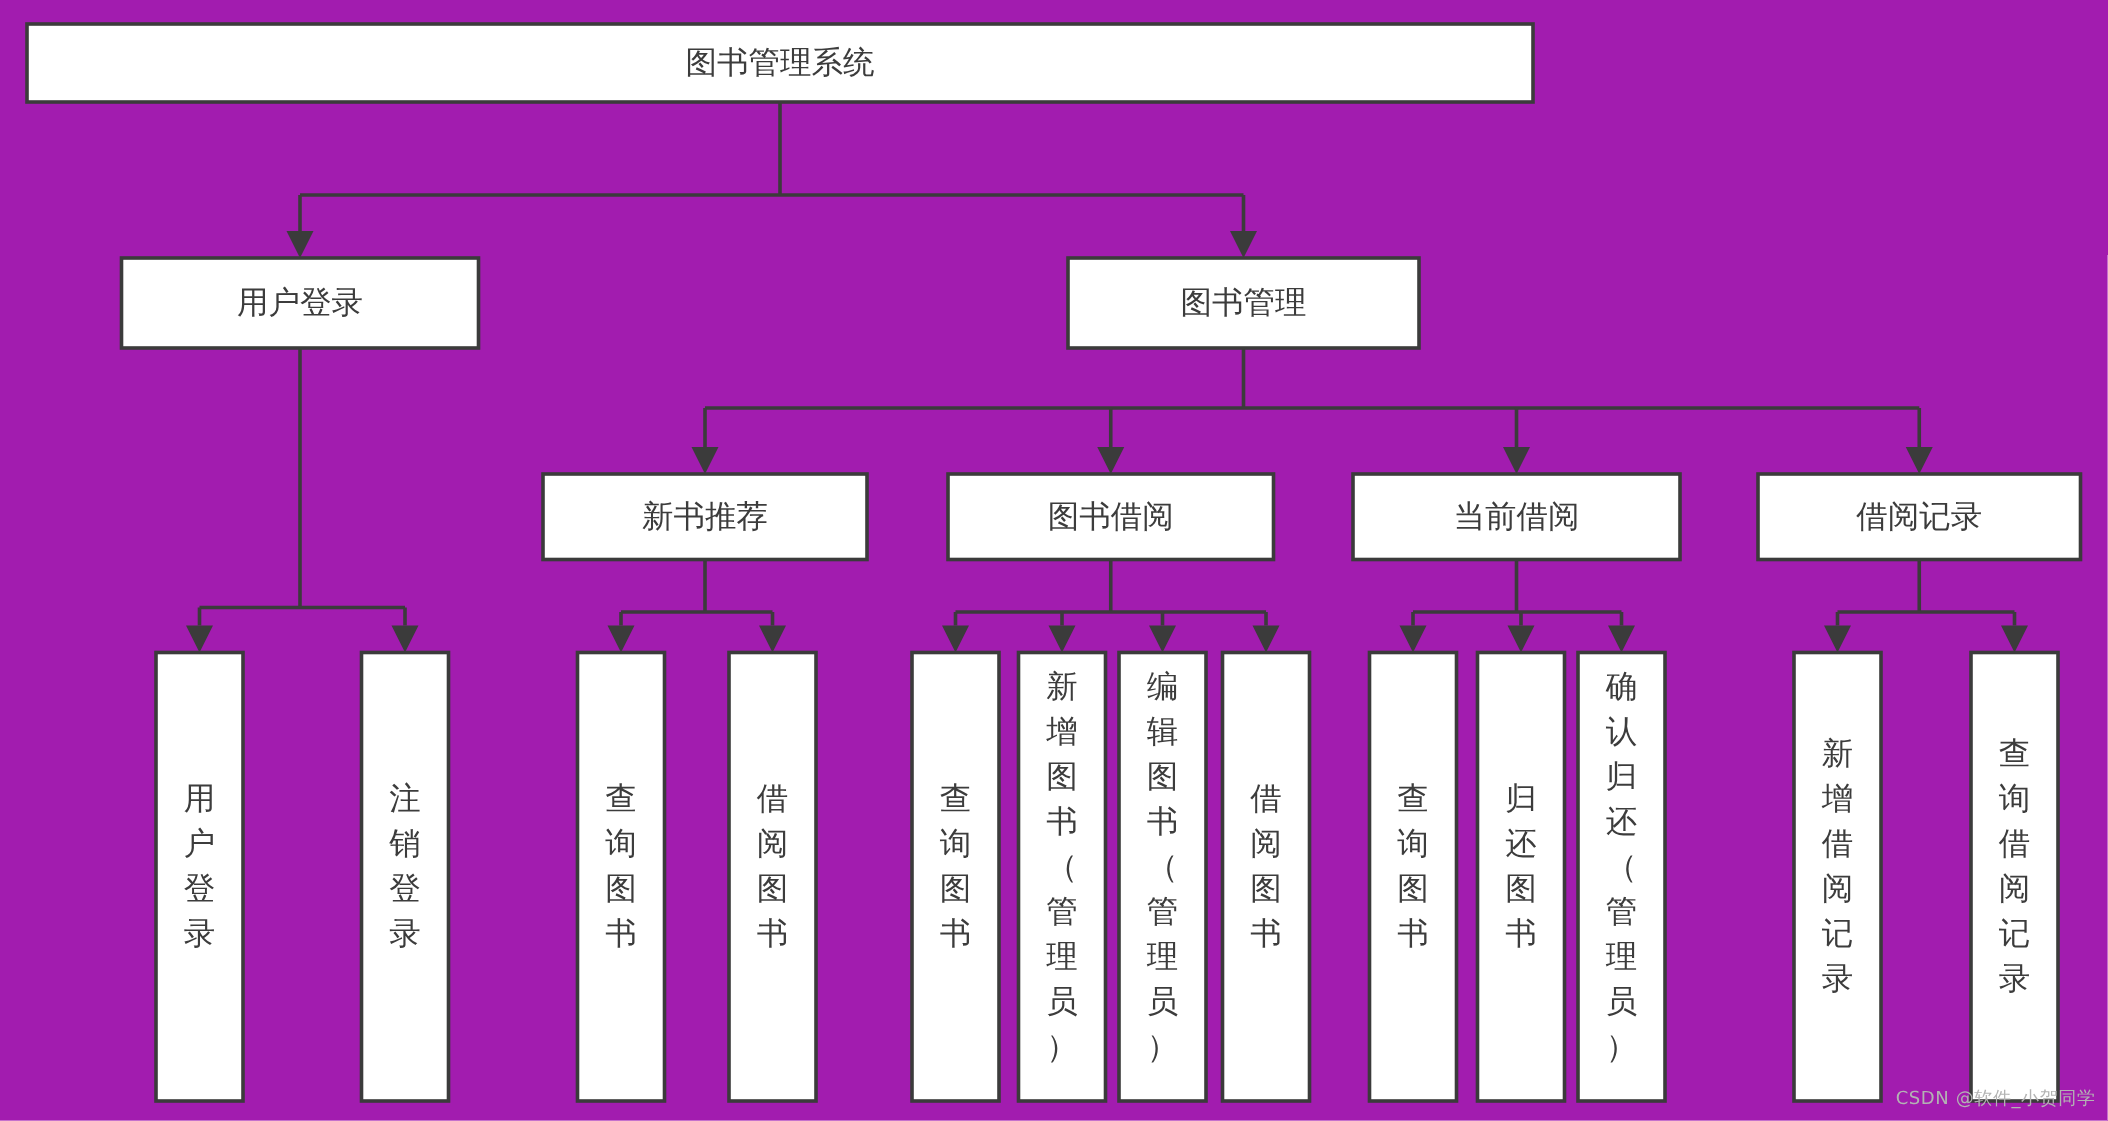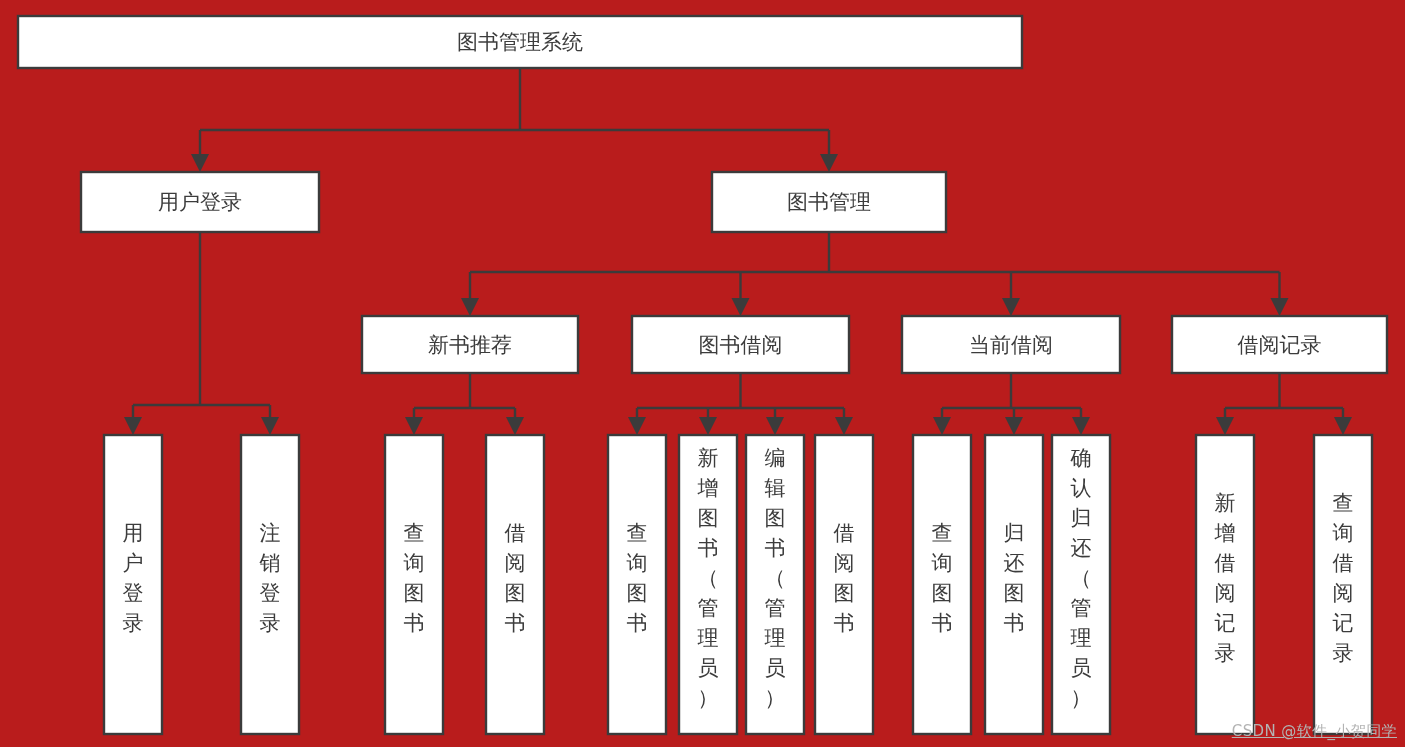--- a/index.html
+++ b/index.html
@@ -11,21 +11,21 @@
   body {
     width: 1405px;
     height: 747px;
     overflow: hidden;
     font-family: "DejaVu Sans", "Liberation Sans", sans-serif;
   }
   #diagram-root {
     position: relative;
     width: 1405px;
     height: 747px;
-    background: #b91c1c;
+    background: #a21caf;
   }
   svg#structure-chart {
     display: block;
     width: 1405px;
     height: 747px;
   }
   .node-box {
     fill: #ffffff;
     stroke: #3b3b3b;
     stroke-width: 2.4;
@@ -51,25 +51,24 @@
     fill: #3c3c3c;
     font-family: "DejaVu Sans", "Liberation Sans", sans-serif;
     font-size: 21px;
     text-anchor: middle;
   }
   .watermark {
     position: absolute;
     right: 8px;
     bottom: 6px;
     font-family: "DejaVu Sans", "Liberation Sans", sans-serif;
-    font-size: 15px;
+    font-size: 12px;
     color: #b3b3b3;
     white-space: nowrap;
     letter-spacing: 0.4px;
-    text-decoration: underline;
   }
 </style>
 </head>
 <body>
 
 <div id="diagram-root">
   <svg id="structure-chart" viewBox="0 0 1405 747" xmlns="http://www.w3.org/2000/svg">
     <g id="connector-layer">
         <g>
           <line x1="520" y1="68" x2="520" y2="130" class="connector"></line>

